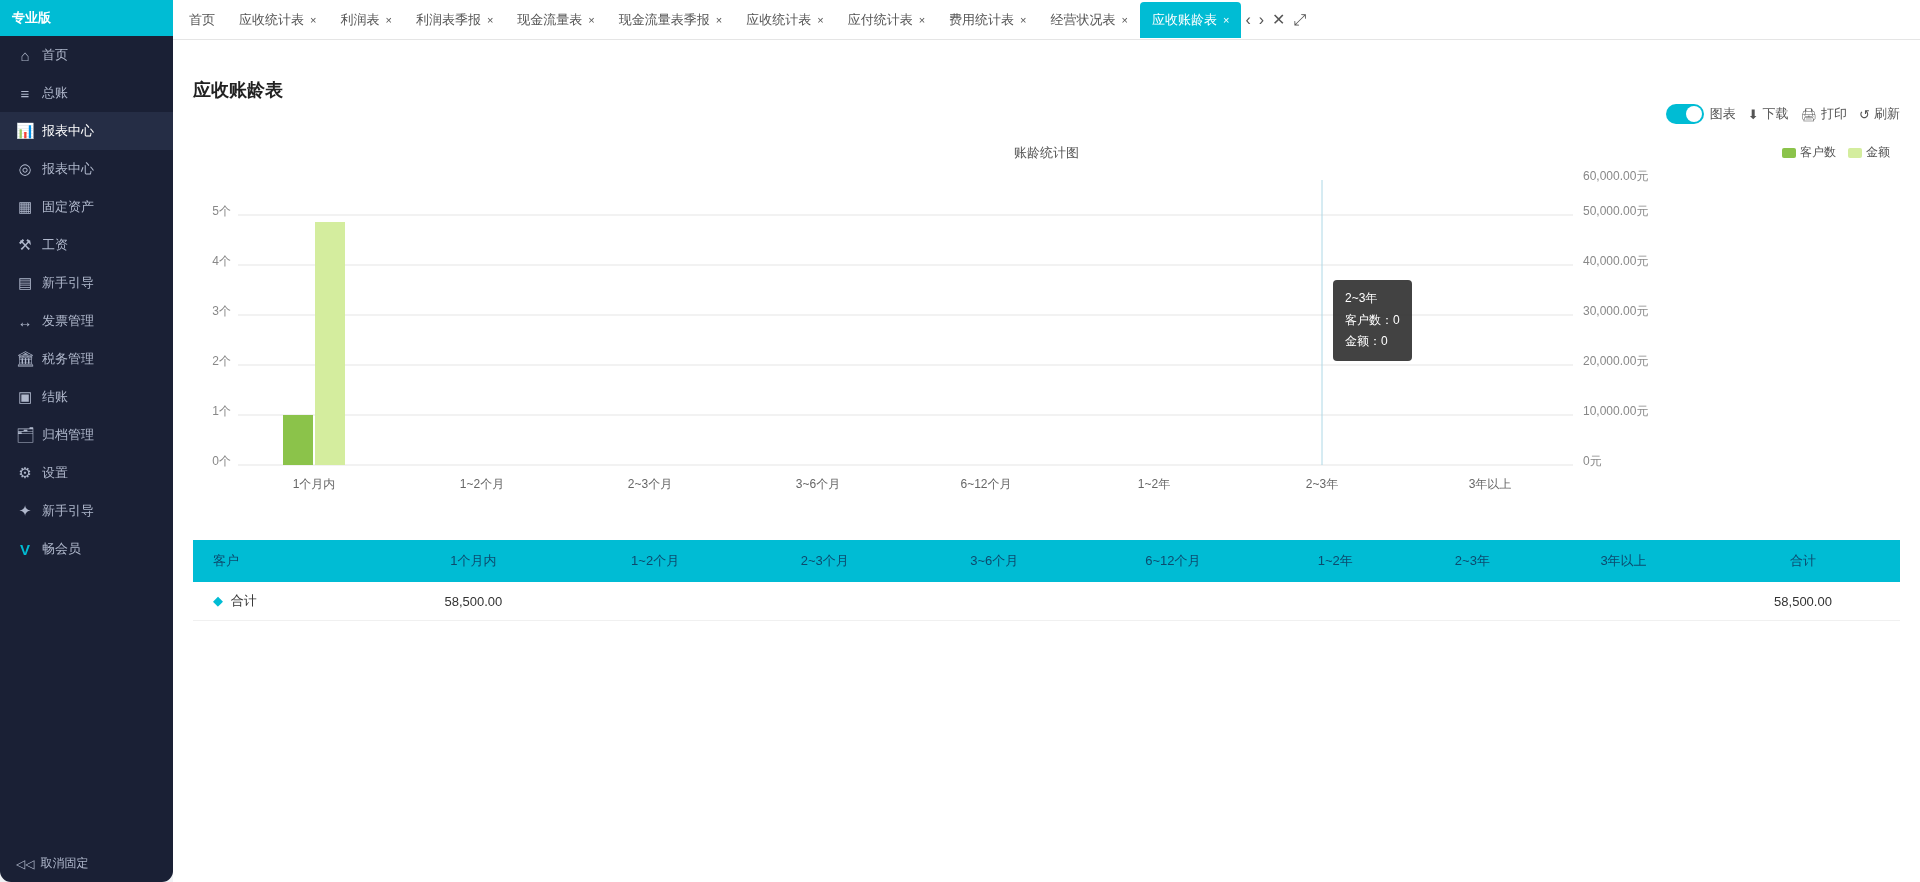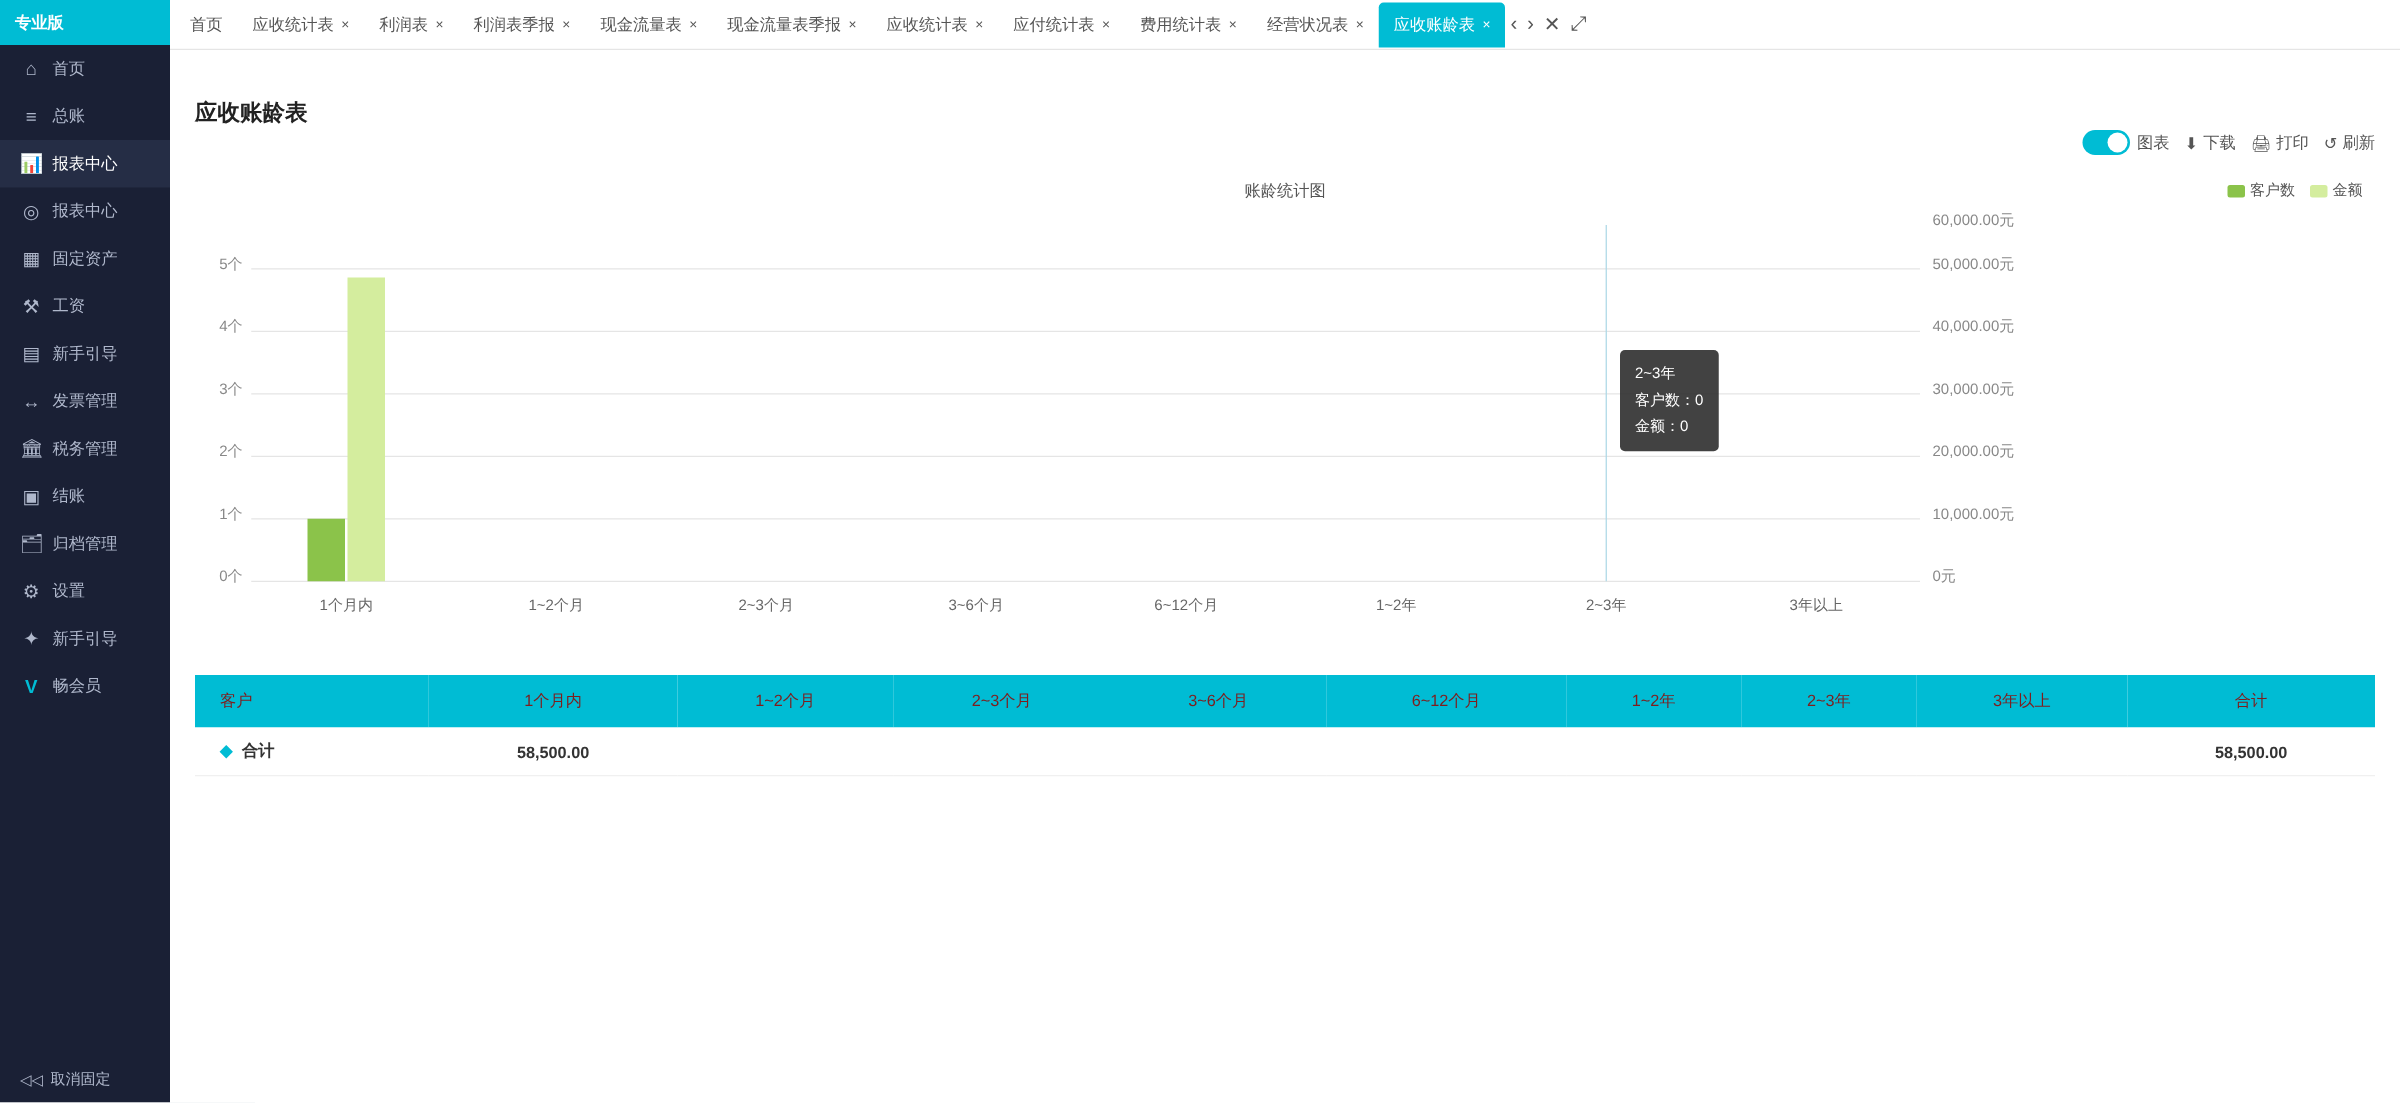--- a/index.html
+++ b/index.html
@@ -1,26 +1,27 @@
 <!DOCTYPE html>
 <html><head>
   <meta charset="utf-8">
   <style>
     * { box-sizing: border-box; margin: 0; padding: 0; }
     body { font-family: 'Microsoft YaHei', Arial, sans-serif; font-size: 13px; background: #f0f2f5; display: flex; height: 882px; overflow: hidden; }
 
     
     .sidebar {
-      width: 136px;
+      width: 173px;
       background: #1a2035;
       color: #ccc;
       display: flex;
       flex-direction: column;
       flex-shrink: 0;
       height: 100%;
+      border-radius: 11px;
     }
     .sidebar-logo {
       background: #00bcd4;
       height: 36px;
       display: flex;
       align-items: center;
       padding: 0 12px;
       color: white;
       font-size: 13px;
       font-weight: bold;
@@ -153,40 +154,40 @@
     }
 
     
     .data-table {
       width: calc(100% - 40px);
       margin: 0 20px;
       border-collapse: collapse;
     }
     .data-table thead tr {
       background: #00bcd4;
-      color: #7f1d1d;
+      color: #0c4a6e;
     }
     .data-table thead th {
       padding: 12px 10px;
       text-align: center;
       font-weight: normal;
       font-size: 13px;
     }
     .data-table tbody tr {
       background: white;
       border-bottom: 1px solid #f0f0f0;
     }
     .data-table tbody td {
       padding: 10px 10px;
       text-align: center;
       font-size: 13px;
       color: #333;
     }
     .data-table tbody tr.total-row td {
-      font-weight: bold;
+      font-weight: normal;
     }
     .data-table tbody td:first-child { text-align: left; padding-left: 20px; }
     .data-table tbody tr.total-row td:first-child { text-align: left; padding-left: 20px; }
 
     
     .chart-tooltip {
       position: absolute;
       background: rgba(40,40,40,0.88);
       color: white;
       padding: 8px 12px;

